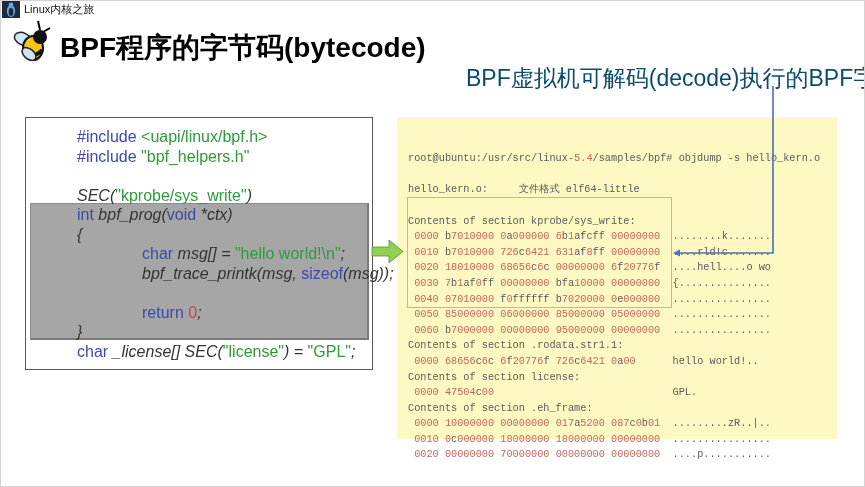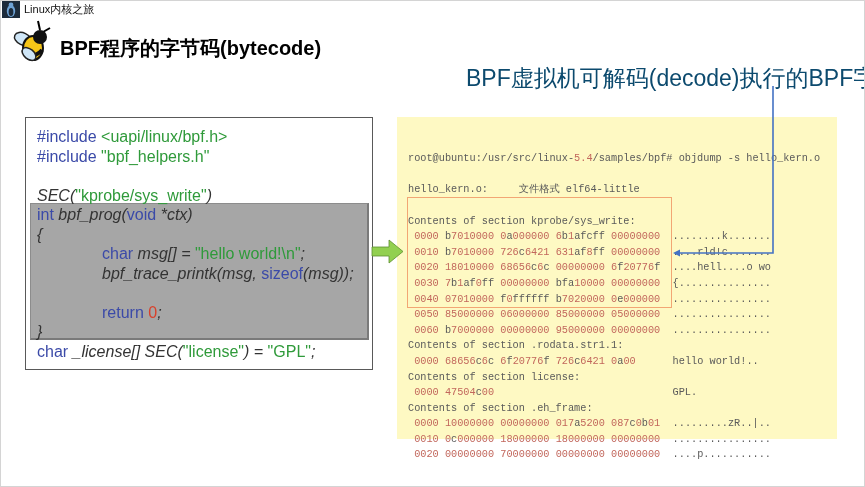--- a/index.html
+++ b/index.html
@@ -11,42 +11,42 @@
   .frame {
     position: absolute; left: 0; top: 0; width: 865px; height: 487px;
     box-sizing: border-box; border: 1px solid #d4d4d4; pointer-events: none; z-index: 50;
   }
   .app-icon { position: absolute; left: 2px; top: 0px; width: 18px; height: 18px; z-index: 5; }
   .app-name {
     position: absolute; left: 24px; top: 2px; font-size: 11px; line-height: 14px; color: #111;
   }
   .logo { position: absolute; left: 12px; top: 20px; width: 40px; height: 44px; }
   .title {
-    position: absolute; left: 60px; top: 34px; font-size: 20px; line-height: 28px;
+    position: absolute; left: 60px; top: 34px; font-size: 28px; line-height: 28px;
     font-weight: bold; color: #000; white-space: nowrap;
   }
   .annotation {
     position: absolute; left: 466px; top: 67px; font-size: 23px; line-height: 22px;
     color: #0c4a6e; white-space: nowrap;
   }
   
   .code-box {
     position: absolute; left: 25px; top: 117px; width: 348px; height: 253px;
     box-sizing: border-box; border: 1px solid #595959; background: #fff;
   }
   .code-highlight {
     position: absolute; left: 30px; top: 203px; width: 339px; height: 137px;
     box-sizing: border-box; background: #a6a6a6;
     border: 1px solid #8c8c8c; border-right: 2px solid #7a7a7a; border-bottom: 2px solid #7a7a7a;
   }
   .code-lines {
     position: absolute; left: 37px; top: 127px; width: 330px;
     font-size: 16px; line-height: 19.5px; color: #333; white-space: pre;
   }
-  .code-line { height: 19.5px; }
+  .code-line { height: 19.5px; margin-left: 40px; }
   .code-line.indent { padding-left: 65px; }
   .tok-kw { color: #3b4aa8; }
   .tok-str { color: #2f9a3a; }
   .tok-num { color: #d9412b; }
   .tok-plain { color: #333333; font-style: italic; }
   
   .terminal {
     position: absolute; left: 397px; top: 117px; width: 440px; height: 322px;
     background: #fef9c3; box-sizing: border-box; padding: 3px 0 0 11px;
     font-family: "Liberation Mono", monospace; font-size: 10.25px; line-height: 15.6px;

